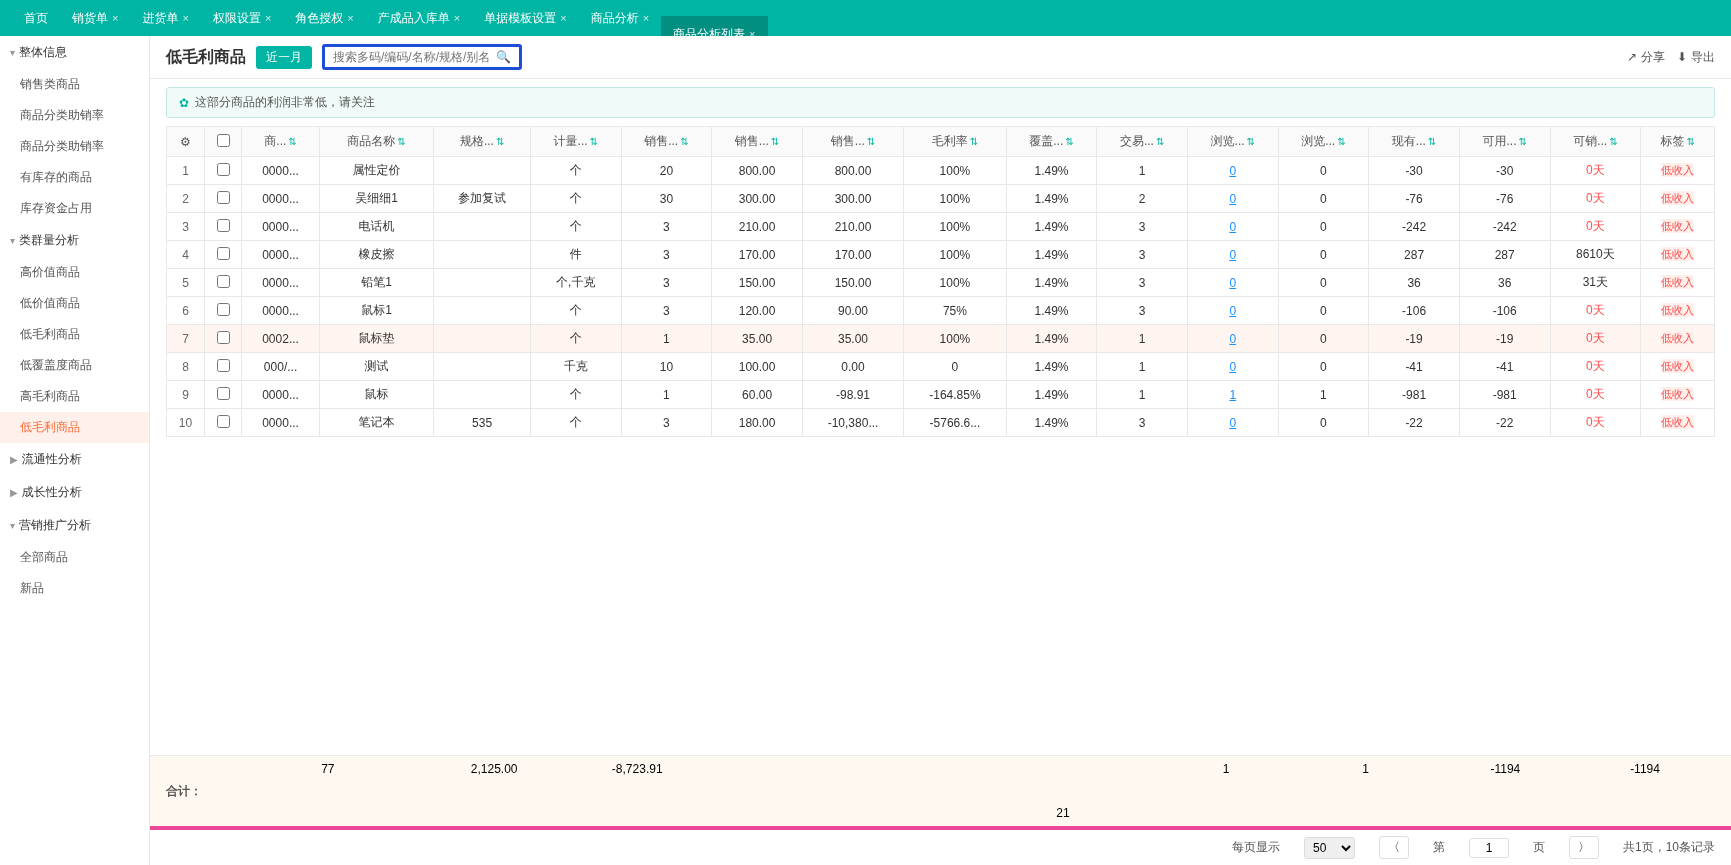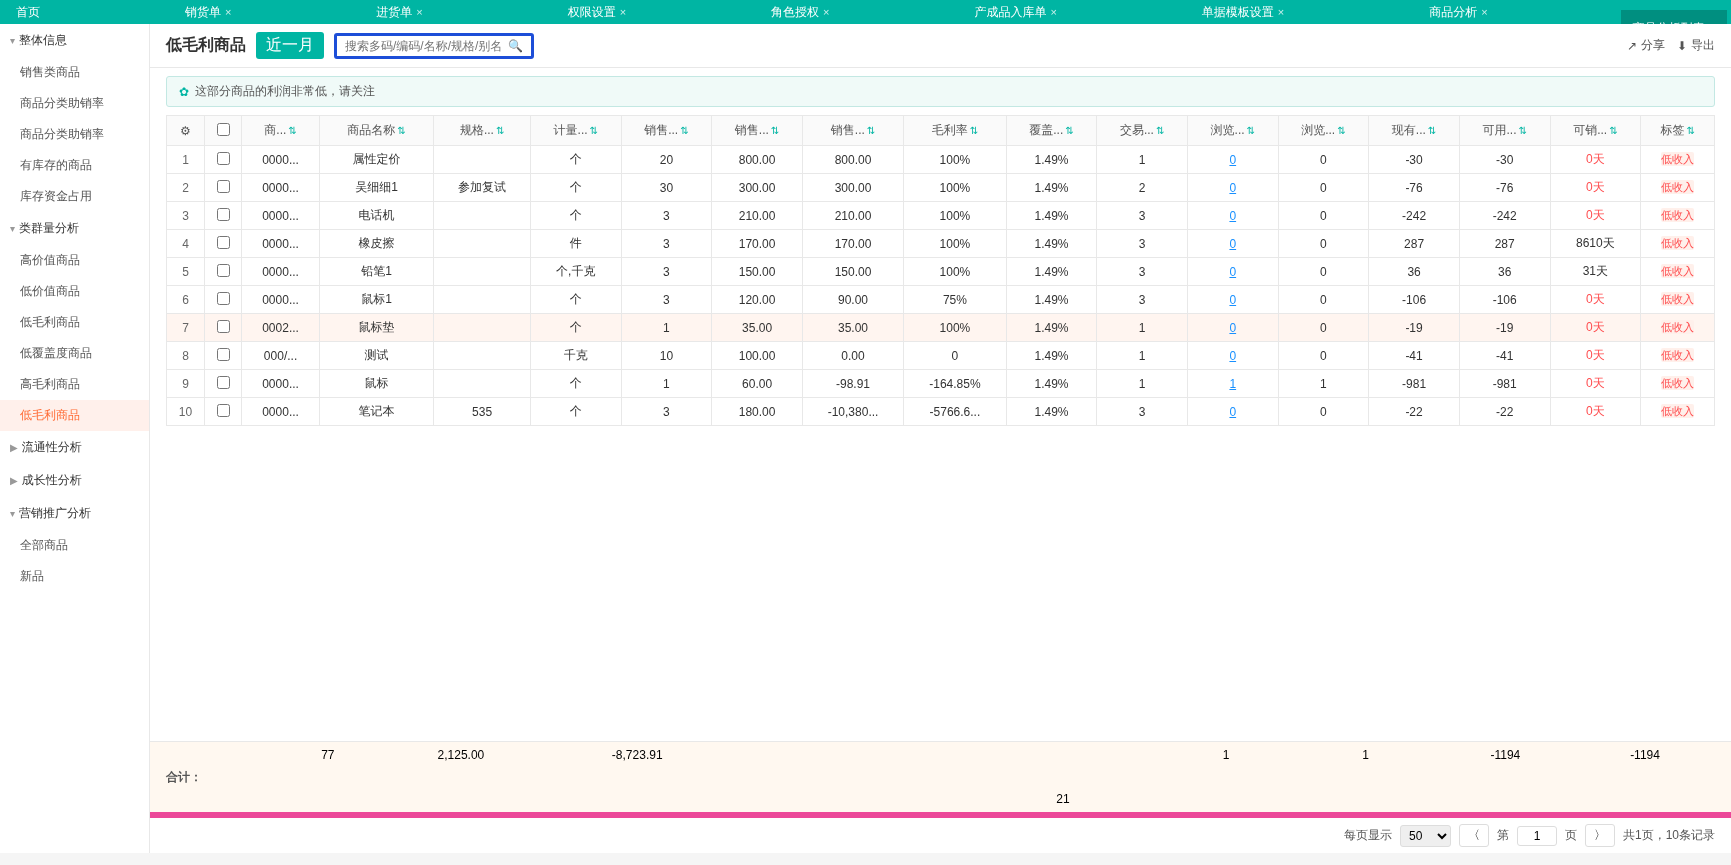--- a/index.html
+++ b/index.html
@@ -3,24 +3,23 @@
   <meta charset="utf-8">
   <style>
     * { box-sizing: border-box; margin: 0; padding: 0; font-family: 'Microsoft YaHei', Arial, sans-serif; font-size: 12px; }
     body { background: #f5f5f5; overflow: hidden; }
     
     
     .top-nav {
       background: #00b5a3;
       display: flex;
       align-items: center;
-      height: 24px;
-      padding: 0 4px;
+      height: 36px;
+      padding: 0 12px;
       color: white;
-      justify-content: space-between;
     }
     .nav-item {
       padding: 0 12px;
       height: 36px;
       display: flex;
       align-items: center;
       cursor: pointer;
       white-space: nowrap;
       color: white;
       font-size: 13px;
@@ -80,21 +79,21 @@
       font-size: 16px;
       font-weight: bold;
       color: #333;
     }
     .time-filter-btn {
       background: #00b5a3;
       color: white;
       border: none;
       border-radius: 3px;
       padding: 3px 10px;
-      font-size: 16px;
+      font-size: 12px;
       cursor: pointer;
     }
     .search-box {
       border: 3px solid #1d4ed8;
       border-radius: 3px;
       padding: 3px 8px;
       width: 200px;
       color: #999;
       font-size: 12px;
       display: flex;
@@ -189,23 +188,23 @@
       gap: 36px;
     }
     .footer-label { color: #555; font-weight: bold; margin-right: 20px; }
     
     
     .pagination-bar {
       display: flex;
       align-items: center;
       justify-content: flex-end;
       padding: 6px 16px;
-      border-top: 6px solid #ec4899;
+      border-top: 4px solid #ec4899;
       background: white;
-      gap: 8px;
+      gap: 24px;
       font-size: 12px;
       color: #555;
     }
     .page-size-select {
       border: 1px solid #ddd;
       border-radius: 3px;
       padding: 2px 4px;
       font-size: 12px;
     }
     .page-btn {
@@ -585,21 +584,21 @@
       <td><span class="tag-low-income">低收入</span></td>
     </tr>
           </tbody>
       </table>
     </div>
 
     <div class="table-footer">
       <span class="footer-label">合计：</span>
       <div style="display:flex; gap:0; flex:1; justify-content:space-around;">
         <span style="min-width:60px; text-align:center;">77</span>
-        <span style="min-width:80px; text-align:left;">2,125.00</span>
+        <span style="min-width:80px; text-align:right;">2,125.00</span>
         <span style="min-width:80px; text-align:center;">-8,723.91</span>
         <span style="min-width:80px;"></span>
         <span style="min-width:60px;"></span>
         <span style="min-width:60px; text-align:left;margin-top:44px;">21</span>
         <span style="min-width:60px; text-align:center;">1</span>
         <span style="min-width:60px; text-align:center;">1</span>
         <span style="min-width:60px; text-align:center;">-1194</span>
         <span style="min-width:60px; text-align:center;">-1194</span>
       </div>
     </div>

